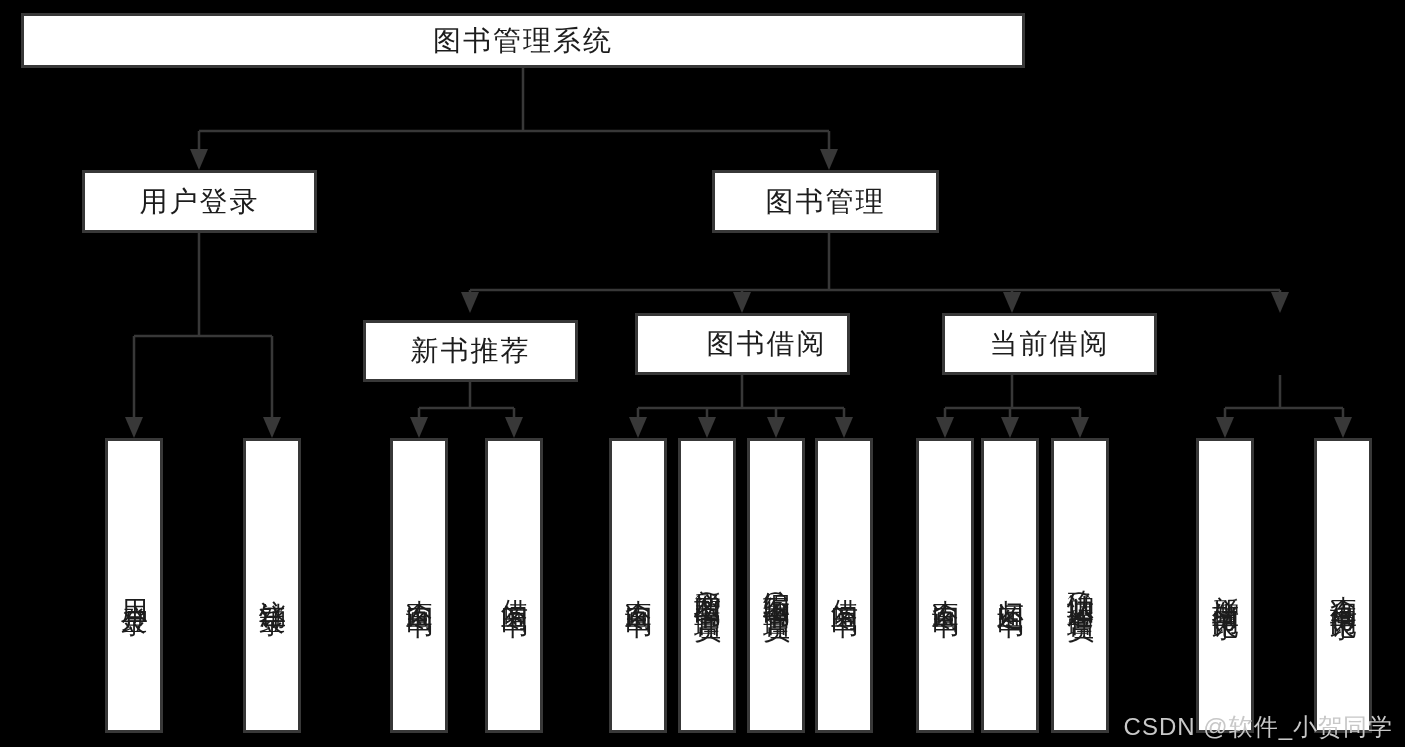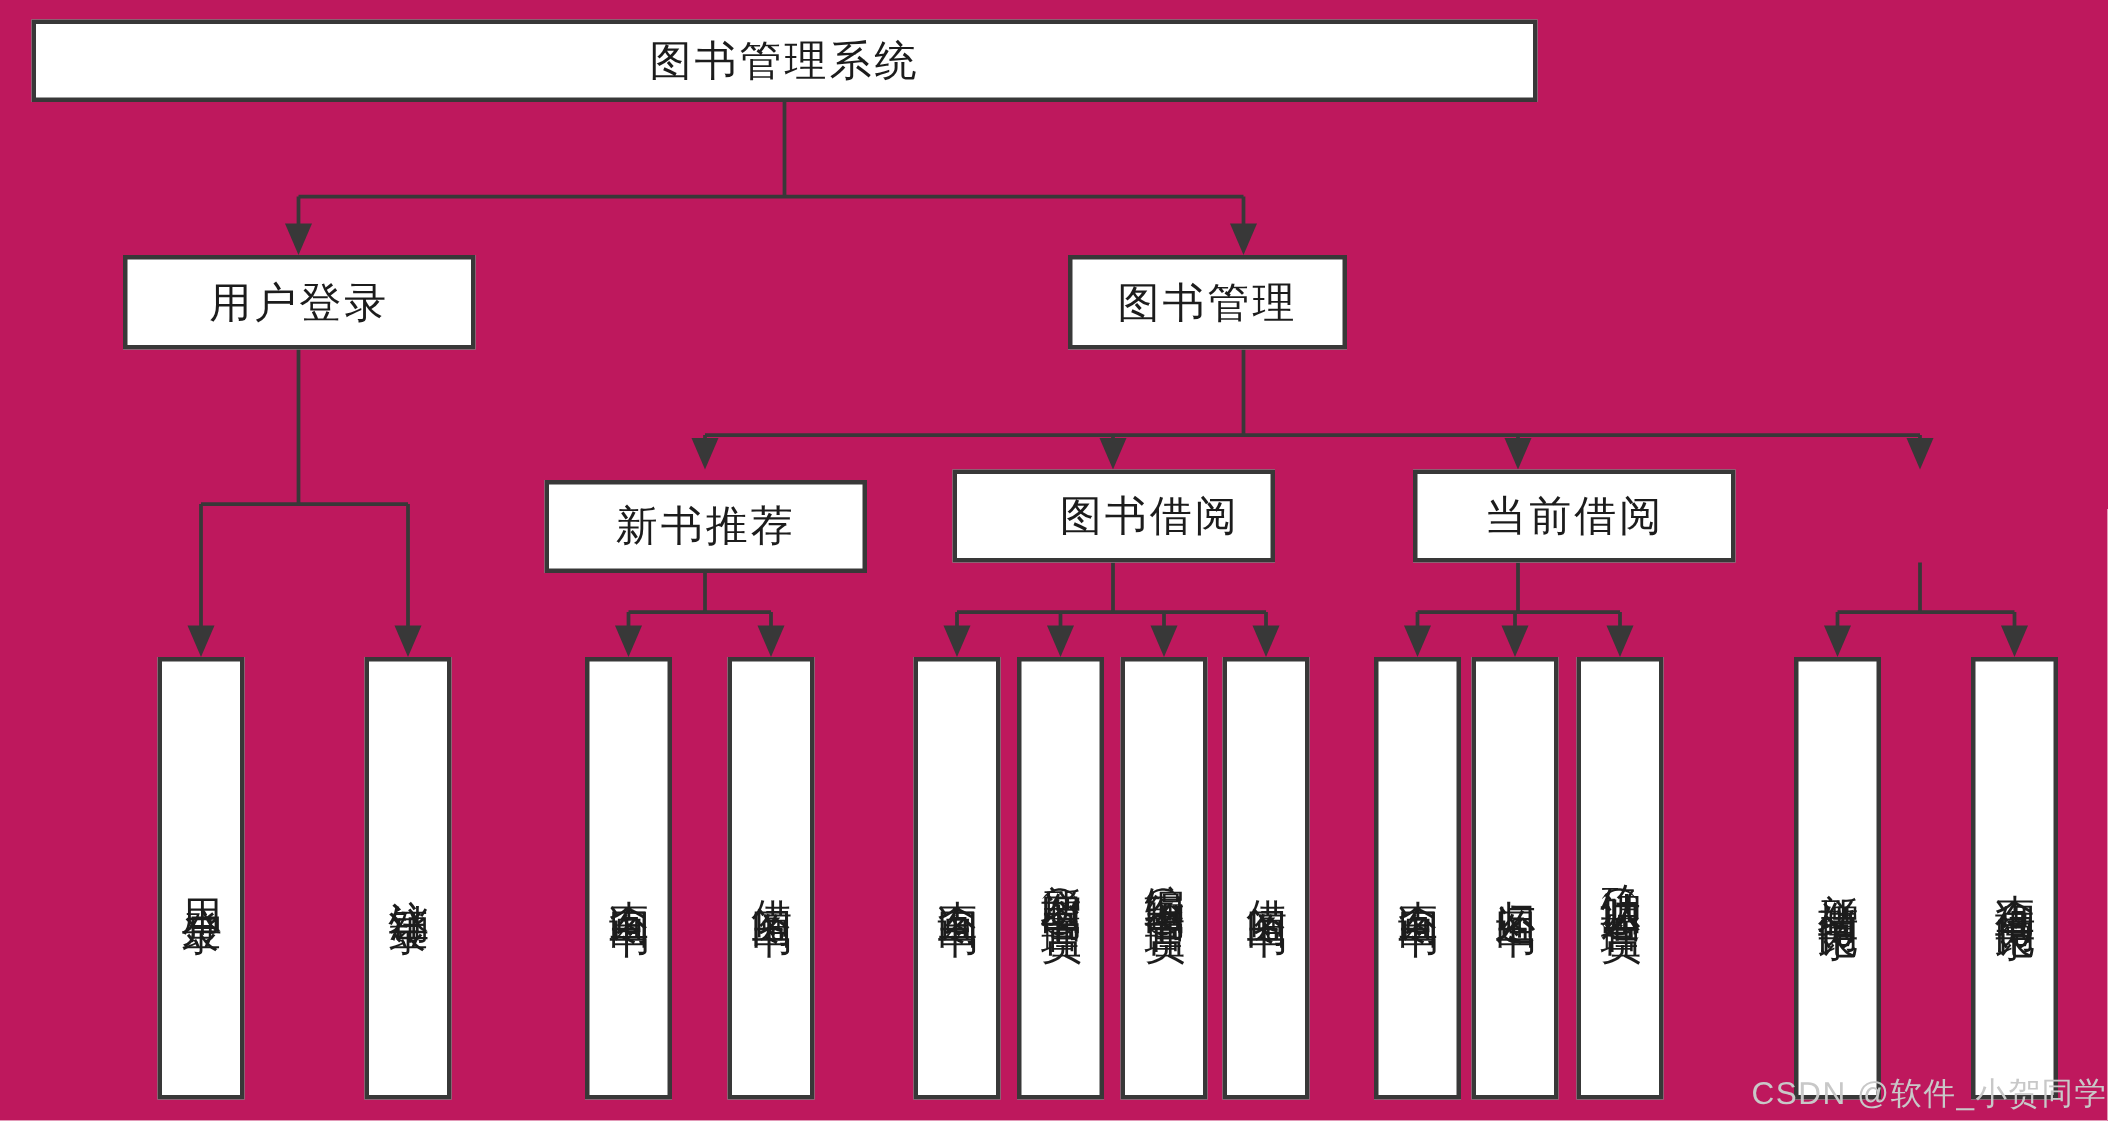--- a/index.html
+++ b/index.html
@@ -5,21 +5,21 @@
   html, body {
     margin: 0;
     padding: 0;
     background: #ffffff;
     font-family: "Liberation Sans", sans-serif;
   }
   .canvas {
     position: relative;
     width: 1405px;
     height: 747px;
-    background: #be185d;
+    background: #000000;
     overflow: hidden;
   }
   .wires {
     position: absolute;
     left: 0;
     top: 0;
     width: 1405px;
     height: 747px;
   }
   .box {
@@ -39,23 +39,23 @@
   }
   .box.v {
     writing-mode: vertical-rl;
     text-orientation: mixed;
     font-size: 27px;
     letter-spacing: 4px;
     white-space: normal;
   }
   .watermark {
     position: absolute;
-    right: 0;
+    right: 12px;
     bottom: 4px;
-    font-size: 21px;
+    font-size: 24px;
     color: #c8c8c8;
     letter-spacing: 1px;
     pointer-events: none;
   }
 </style>
 </head>
 <body>
 
 <div class="canvas">
 
@@ -88,21 +88,21 @@
       <polygon points="1001,417 1019,417 1010,438"></polygon>
       <polygon points="1071,417 1089,417 1080,438"></polygon>
       <polygon points="1216,417 1234,417 1225,438"></polygon>
       <polygon points="1334,417 1352,417 1343,438"></polygon>
     </g>
   </svg>
 
   <div class="box" style="left:21px; top:13px; width:1004px; height:55px;">图书管理系统</div>
 
   <div class="box" style="left:82px; top:170px; width:235px; height:63px;">用户登录</div>
-  <div class="box" style="left:712px; top:170px; width:186px; height:63px;">图书管理</div>
+  <div class="box" style="left:712px; top:170px; width:227px; height:63px;">图书管理</div>
 
   <div class="box" style="left:363px; top:320px; width:215px; height:62px;">新书推荐</div>
   <div class="box" style="left:635px; top:313px; width:215px; height:62px;padding-left:48px;">图书借阅</div>
   <div class="box" style="left:905px; top:313px; width:215px; height:62px;margin-left:37px;">当前借阅</div>
 
   <div class="box v" style="left:105px; top:438px; width:58px; height:295px;">用户登录</div>
   <div class="box v" style="left:243px; top:438px; width:58px; height:295px;">注销登录</div>
 
   <div class="box v" style="left:390px; top:438px; width:58px; height:295px;">查询图书</div>
   <div class="box v" style="left:485px; top:438px; width:58px; height:295px;">借阅图书</div>

